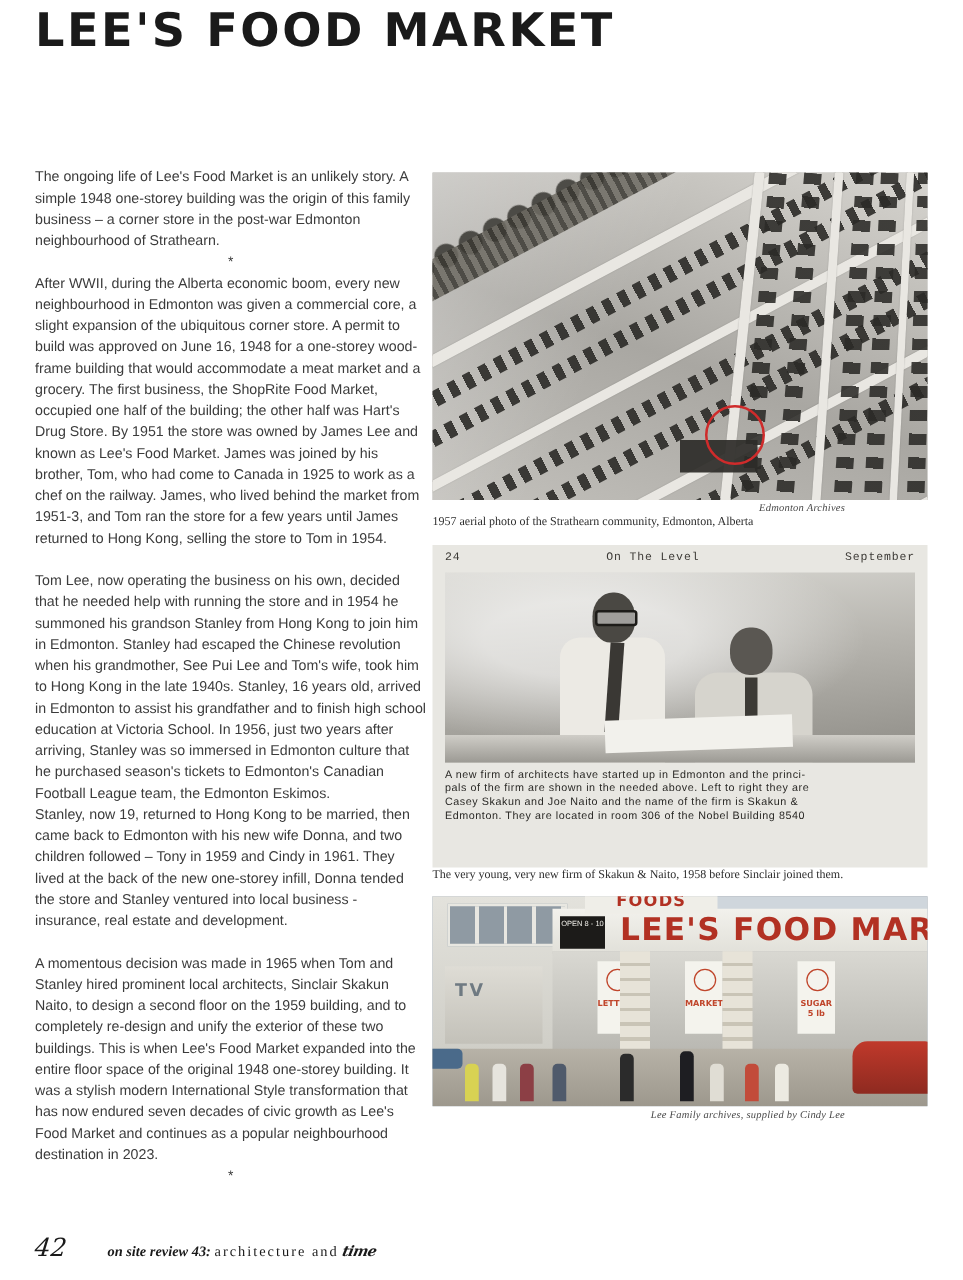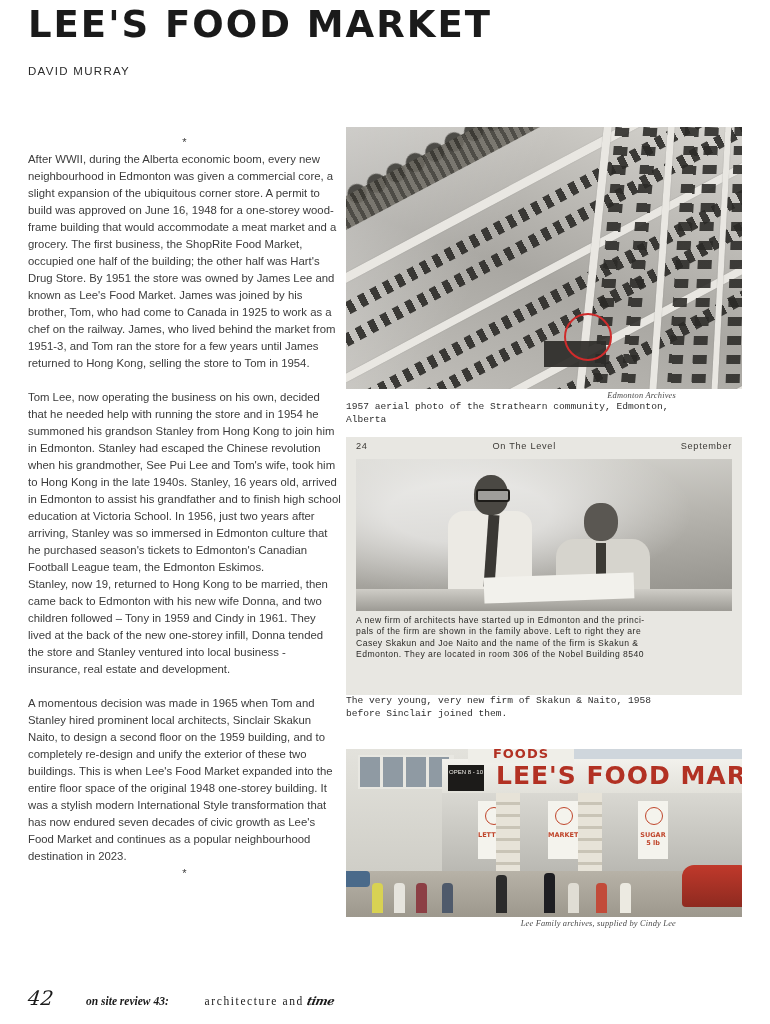--- a/index.html
+++ b/index.html
@@ -75,37 +75,37 @@
     color: #3b3b3b;
     margin: 0;
     height: 17px;
   }
   .tight { margin-top: 0 !important; }
 
   
   .col-right {
     position: absolute;
     left: 346px;
-    top: 127px;
+    top: 138px;
     width: 332px;
   }
 
   .figure { position: relative; }
   .fig-credit {
     font-family: "Liberation Serif", serif;
     font-style: italic;
     font-size: 8.4px;
     color: #4a4a4a;
     text-align: right;
     letter-spacing: 0.2px;
     padding: 1px 2px 0 0;
     line-height: 11px;
   }
   .fig-caption {
-    font-family: Liberation Mono, monospace;
+    font-family: Liberation Serif, serif;
     font-size: 9.6px;
     line-height: 12.6px;
     color: #2e2e2e;
     padding-top: 0px;
   }
 
   
   .photo-aerial {
     position: relative;
     width: 396px;
@@ -187,21 +187,21 @@
     position: relative;
     width: 396px;
     height: 258px;
     background: #e8e7e2;
     overflow: hidden;
   }
   .scan-head {
     position: absolute; top: 4px; left: 0; right: 0;
     display: flex; justify-content: space-between; align-items: center;
     padding: 0 10px;
-    font-family: Liberation Sans, sans-serif;
+    font-family: Liberation Mono, monospace;
     font-size: 9.2px;
     letter-spacing: 0.7px;
     color: #3c3a36;
   }
   .scan-photo {
     position: absolute;
     left: 10px; top: 22px; right: 10px; height: 152px;
     background:
       radial-gradient(ellipse at 30% 35%, rgba(255,255,255,.55) 0 22%, rgba(0,0,0,0) 60%),
       linear-gradient(175deg, #d9d8d3 0%, #b6b4ae 45%, #8e8c86 100%);
@@ -372,41 +372,41 @@
     width: 58px;
     transform: skewX(-6deg);
   }
   .foot-text {
     font-family: "Liberation Serif", serif;
     font-size: 11.5px;
     color: #1a1a1a;
     white-space: nowrap;
   }
   .foot-bold { font-weight: 700; font-style: italic; }
-  .foot-arch { letter-spacing: 1.6px; margin-left: 33px; }
+  .foot-arch { letter-spacing: 1.6px; }
   .foot-time {
     font-family: "DejaVu Serif", serif;
     font-style: italic;
     font-weight: 700;
     letter-spacing: -0.5px;
     transform: skewX(-12deg);
     display: inline-block;
   }
 </style>
 </head>
 <body>
 
 <div class="page">
 
   <div class="masthead">
     <h1 class="title">Lee's Food Market</h1>
-    <div class="byline">David Murray</div>
   </div>
 
   <div class="col-left">
+    <p>The ongoing life of Lee's Food Market is an unlikely story. A simple 1948 one-storey building was the origin of this family business – a corner store in the post-war Edmonton neighbourhood of Strathearn.</p>
     <div class="sep">*</div>
     <p class="tight">After WWII, during the Alberta economic boom, every new neighbourhood in Edmonton was given a commercial core, a slight expansion of the ubiquitous corner store. A permit to build was approved on June 16, 1948 for a one-storey wood-frame building that would accommodate a meat market and a grocery. The first business, the ShopRite Food Market, occupied one half of the building; the other half was Hart's Drug Store. By 1951 the store was owned by James Lee and known as Lee's Food Market. James was joined by his brother, Tom, who had come to Canada in 1925 to work as a chef on the railway. James, who lived behind the market from 1951-3, and Tom ran the store for a few years until James returned to Hong Kong, selling the store to Tom in 1954.</p>
     <p>Tom Lee, now operating the business on his own, decided that he needed help with running the store and in 1954 he summoned his grandson Stanley from Hong Kong to join him in Edmonton. Stanley had escaped the Chinese revolution when his grandmother, See Pui Lee and Tom's wife, took him to Hong Kong in the late 1940s. Stanley, 16 years old, arrived in Edmonton to assist his grandfather and to finish high school education at Victoria School. In 1956, just two years after arriving, Stanley was so immersed in Edmonton culture that he purchased season's tickets to Edmonton's Canadian Football League team, the Edmonton Eskimos.</p>
     <p style="margin-top:0">Stanley, now 19, returned to Hong Kong to be married, then came back to Edmonton with his new wife Donna, and two children followed – Tony in 1959 and Cindy in 1961. They lived at the back of the new one-storey infill, Donna tended the store and Stanley ventured into local business -  insurance, real estate and development.</p>
     <p>A momentous decision was made in 1965 when Tom and Stanley hired prominent local architects, Sinclair Skakun Naito, to design a second floor on the 1959 building, and to completely re-design and unify the exterior of these two buildings. This is when Lee's Food Market expanded into the entire floor space of the original 1948 one-storey building. It was a stylish modern International Style transformation that has now endured seven decades of civic growth as Lee's Food Market and continues as a popular neighbourhood destination in 2023.</p>
     <div class="sep">*</div>
   </div>
 
   <div class="col-right">
 
@@ -452,45 +452,48 @@
           <div class="fig-person p1-glass"></div>
           <div class="fig-person p1-tie"></div>
           <div class="fig-person p2-body"></div>
           <div class="fig-person p2-head"></div>
           <div class="fig-person p2-tie"></div>
           <div class="desk"></div>
           <div class="desk-paper"></div>
         </div>
         <div class="scan-text">
           <div>A new firm of architects have started up in Edmonton and the princi-</div>
-          <div>pals of the firm are shown in the family above. Left to right they are</div>
+          <div>pals of the firm are shown in the needed above. Left to right they are</div>
           <div>Casey Skakun and Joe Naito and the name of the firm is Skakun &amp;</div>
           <div>Edmonton. They are located in room 306 of the Nobel Building 8540</div>
         </div>
       </div>
       <div class="fig-caption">The very young, very new firm of Skakun &amp; Naito, 1958 before Sinclair joined them.</div>
     </div>
 
-    <div class="figure" style="margin-top:29px">
+    <div class="figure" style="margin-top:11px">
       <div class="photo-store">
         <div class="sky"></div>
         <div class="bldg-left">
           <div class="win-grid"></div>
         </div>
         <div class="fascia"></div>
         <div class="foods-sign">FOODS</div>
         <div class="store-sign">LEE'S FOOD MARKET</div>
         <div class="open-board">OPEN 8 - 10</div>
         <div class="storefront-glass">
           <div class="poster po1">LETTUCE</div>
           <div class="poster po2">MARKET</div>
           <div class="poster po3">SUGAR 5 lb</div>
         </div>
         <div class="stone st1"></div>
         <div class="stone st2"></div>
+        <div class="tv-window">
+          <span>TV</span>
+        </div>
         <div class="sidewalk">
           <div class="ped" style="left:26px;background:#d8d253;"></div>
           <div class="ped" style="left:48px;background:#e6e4dd;"></div>
           <div class="ped" style="left:70px;background:#8c3f45;"></div>
           <div class="ped" style="left:96px;background:#4f5a6b;"></div>
           <div class="ped" style="left:150px;background:#2b2b2b;height:38px;"></div>
           <div class="ped" style="left:198px;background:#1e1e22;height:40px;"></div>
           <div class="ped" style="left:222px;background:#e0ddd4;"></div>
           <div class="ped" style="left:250px;background:#c24b3a;"></div>
           <div class="ped" style="left:274px;background:#eceae1;"></div>

